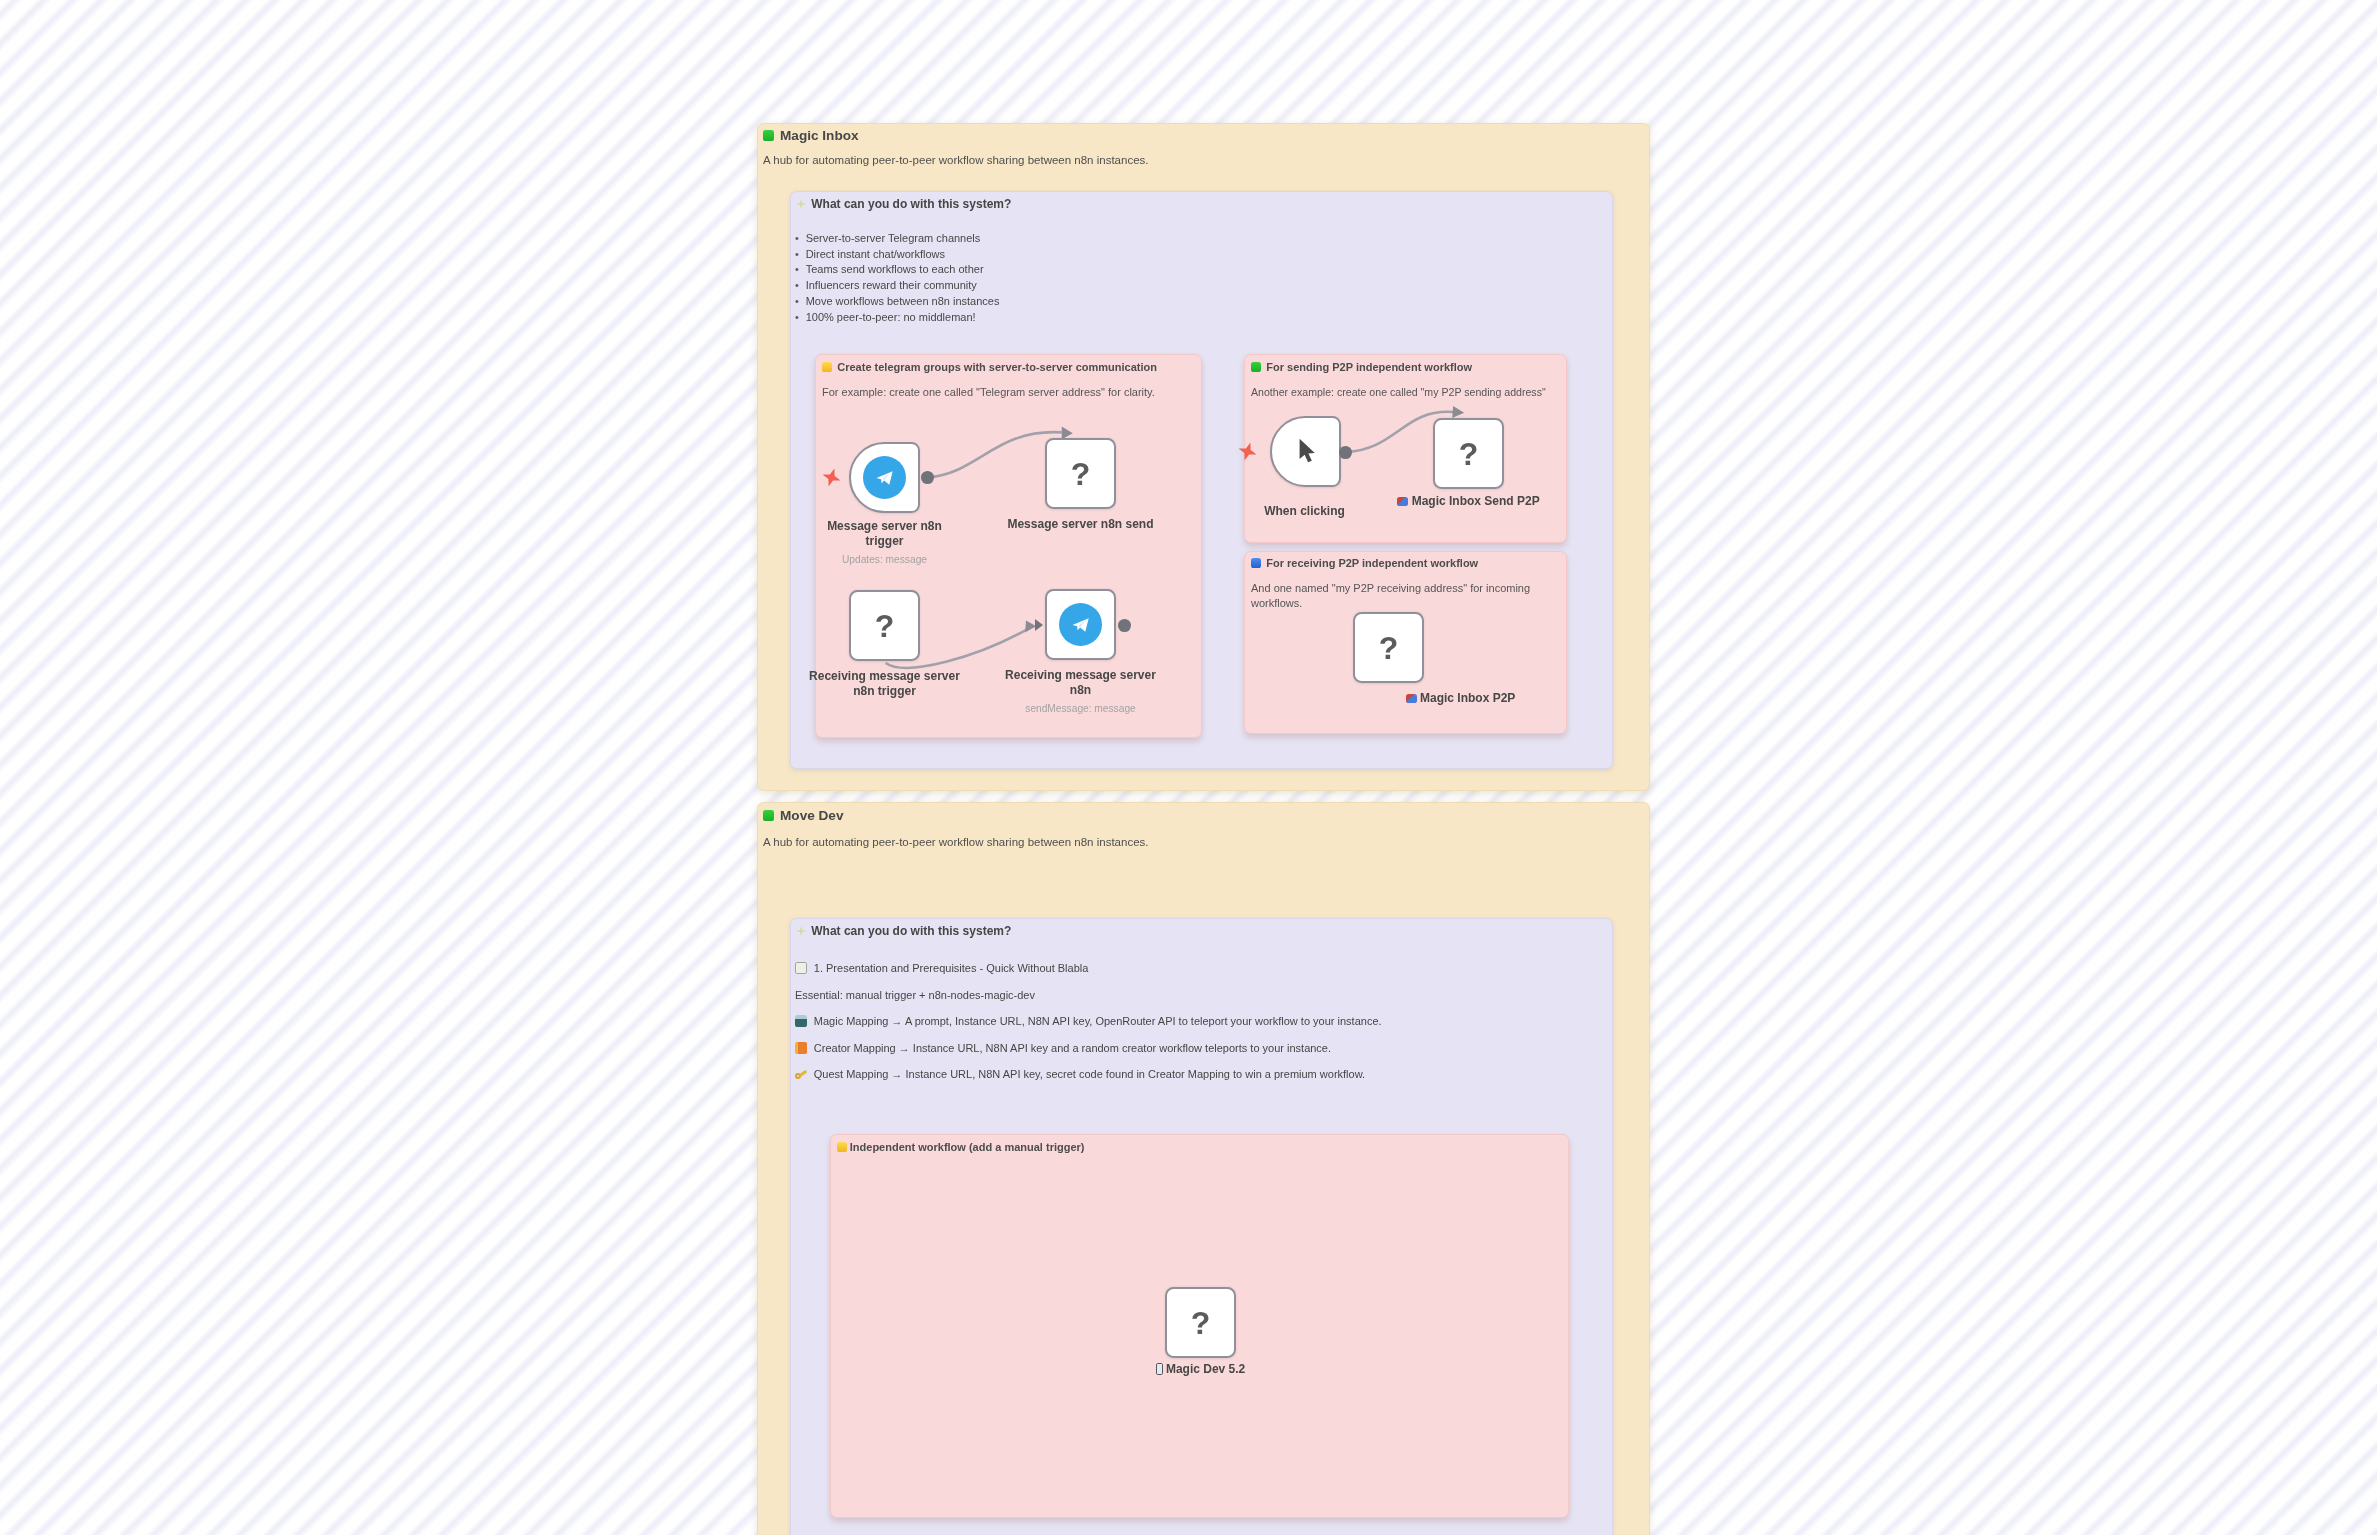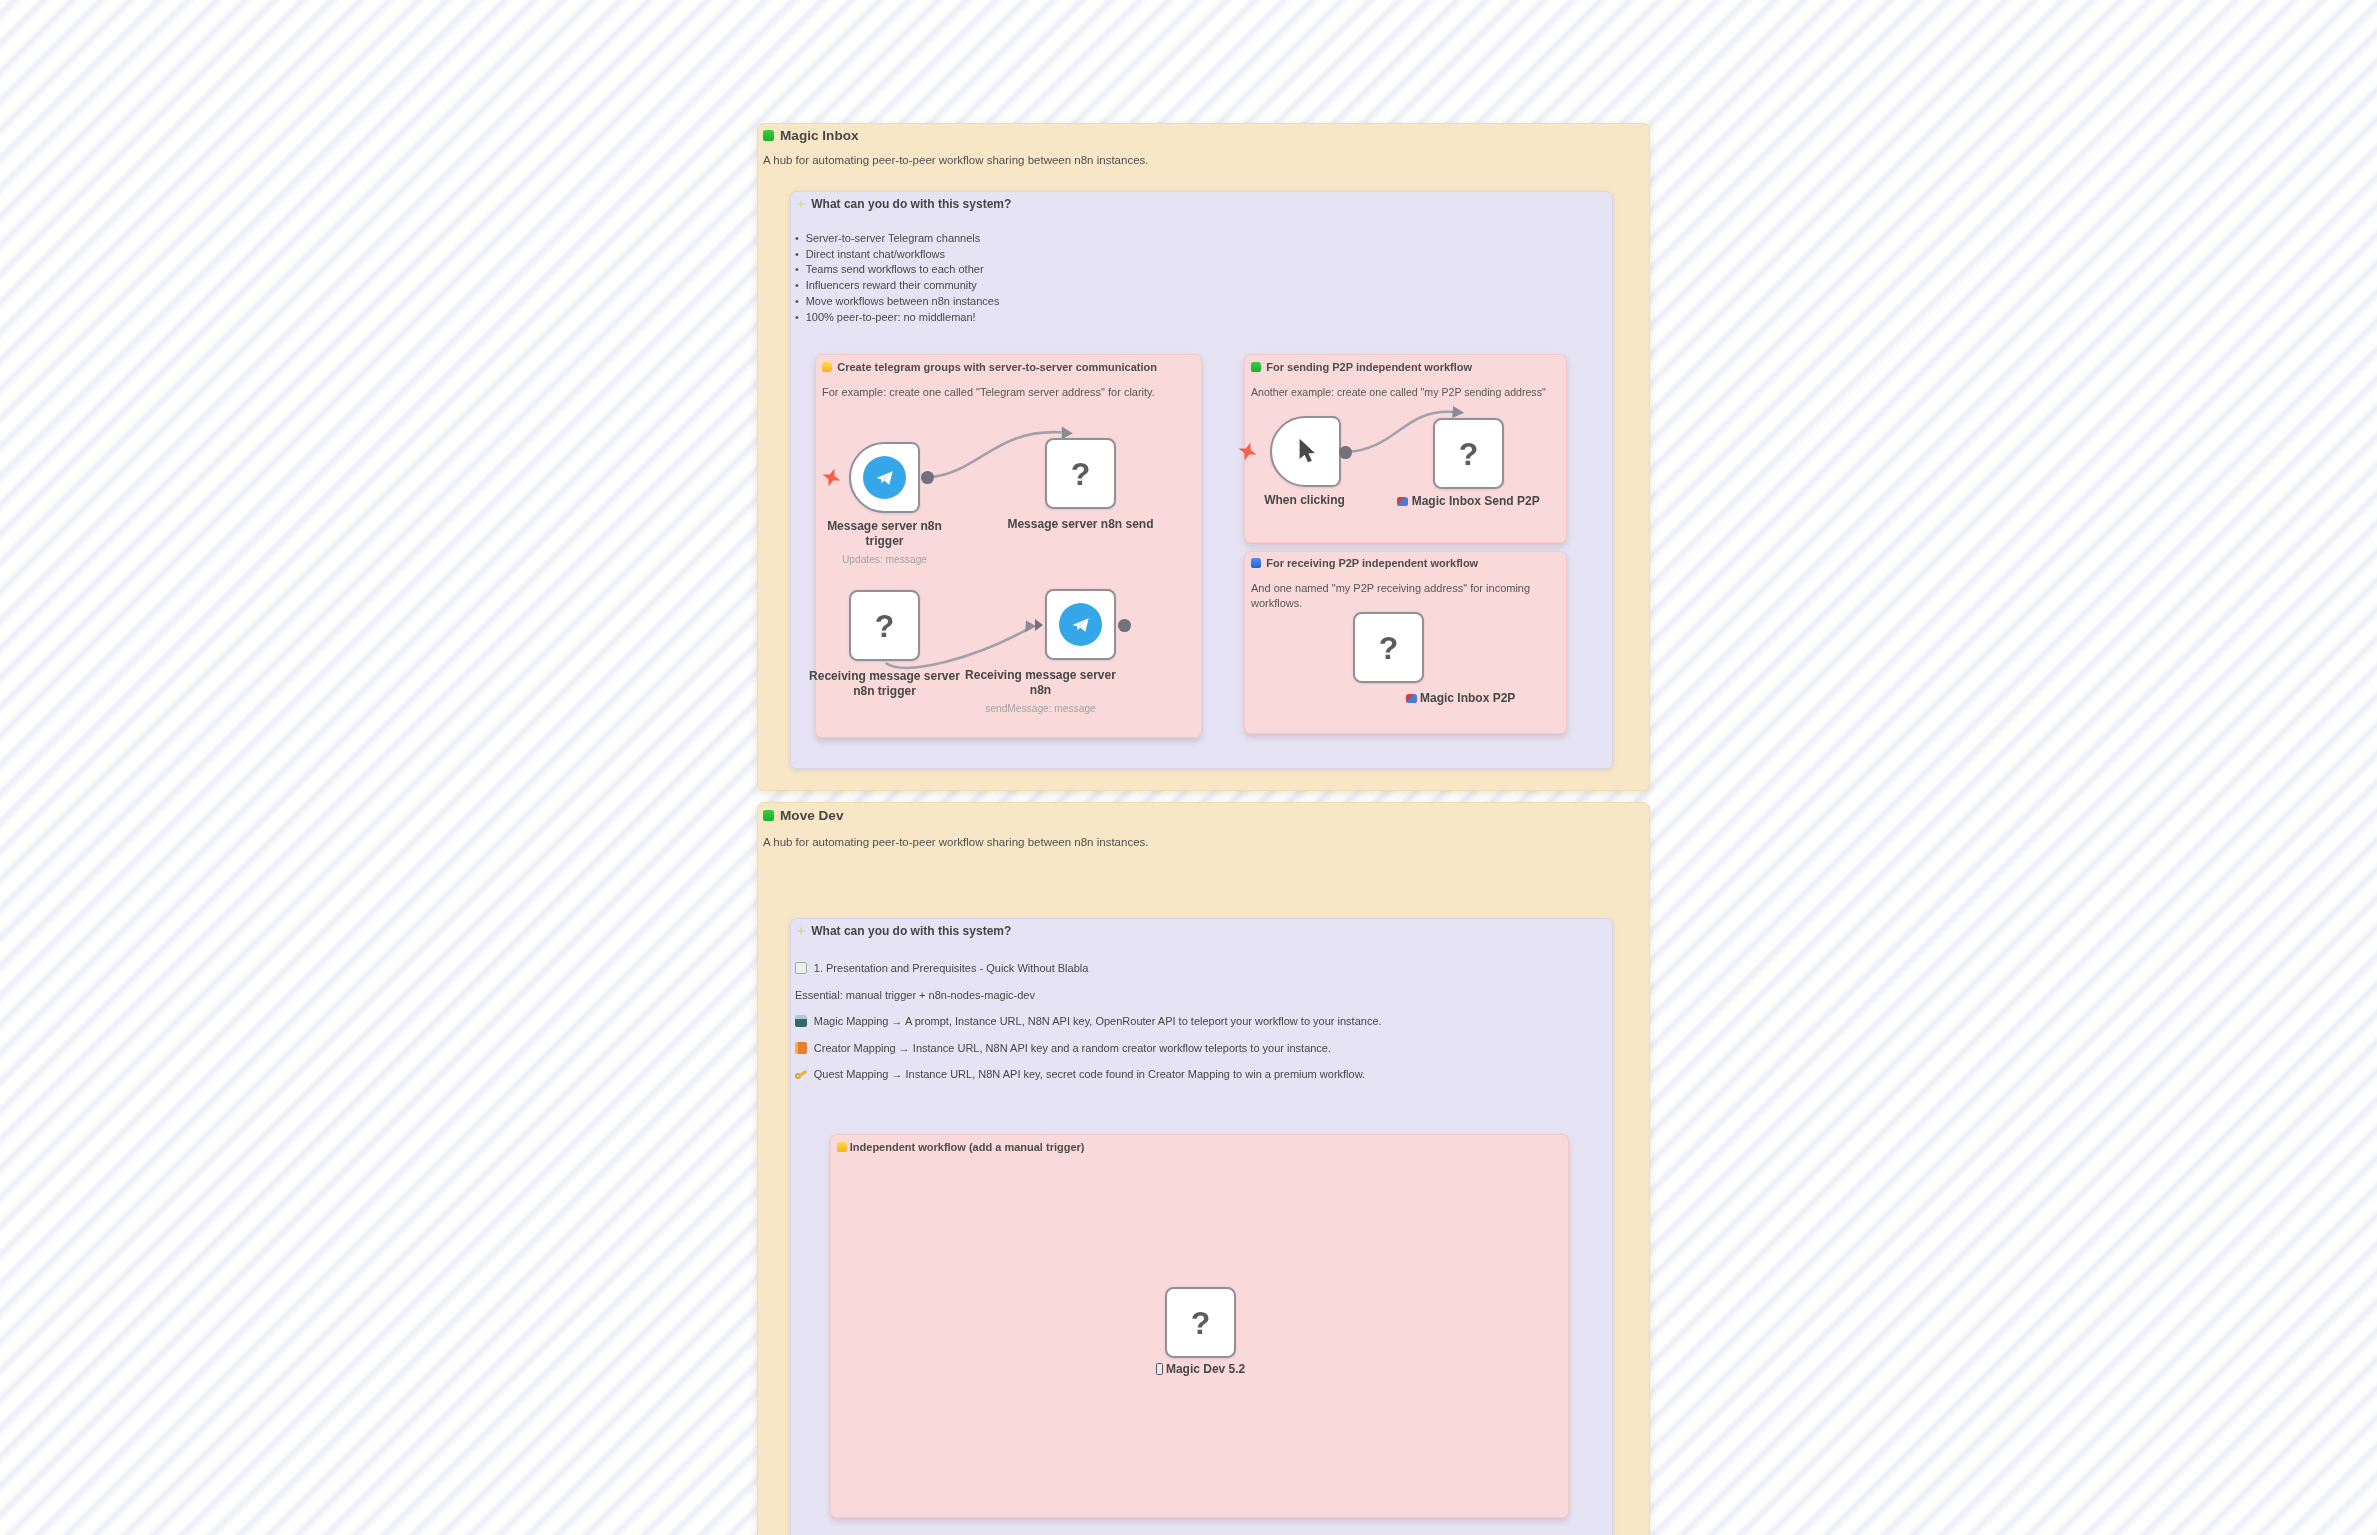--- a/index.html
+++ b/index.html
@@ -210,35 +210,35 @@
   <span class="port-in" style="left:1035px;top:619px"></span>
   <div class="node" style="left:1045px;top:589px">
     <span class="tg-circle">
       <svg width="24" height="24" viewBox="0 0 28 28">
           <path d="M4 14 L23 6 L19 22 L13 17 L10 20 L9.5 15.5 Z" fill="#ffffff"></path>
           <path d="M13 17 L20 8 L11 15 Z" fill="#d6e9f8"></path>
         </svg>
     </span>
   </div>
   <span class="port-dot" style="left:1118px;top:619px"></span>
-  <div class="node-label" style="left:964px;top:668px">
+  <div class="node-label" style="left:1004px;top:668px">
     <span>Receiving message server n8n</span>
     <div class="node-sublabel">sendMessage: message</div>
   </div>
 
   <span class="spark" style="left:1238px;top:442px"></span>
   <div class="node trigger" style="left:1270px;top:416px">
     <span>
       <svg width="27" height="29" viewBox="0 0 32 34">
           <path d="M9 3 L9 27 L15 22 L19 31 L23.5 29 L19.5 20.5 L27 20 Z" fill="#4a4a4a"></path>
         </svg>
     </span>
   </div>
   <span class="port-dot" style="left:1339px;top:446px"></span>
-  <div class="node-label" style="left:1228px;top:493px">
+  <div class="node-label" style="left:1228px;top:504px">
     <span>When clicking</span>
   </div>
 
   <div class="node" style="left:1433px;top:418px">
     <span class="qmark">?</span>
   </div>
   <div class="node-label" style="left:1392px;top:494px">
     <span class="mini-icon mailbox"></span><span>Magic Inbox Send P2P</span>
   </div>
 

